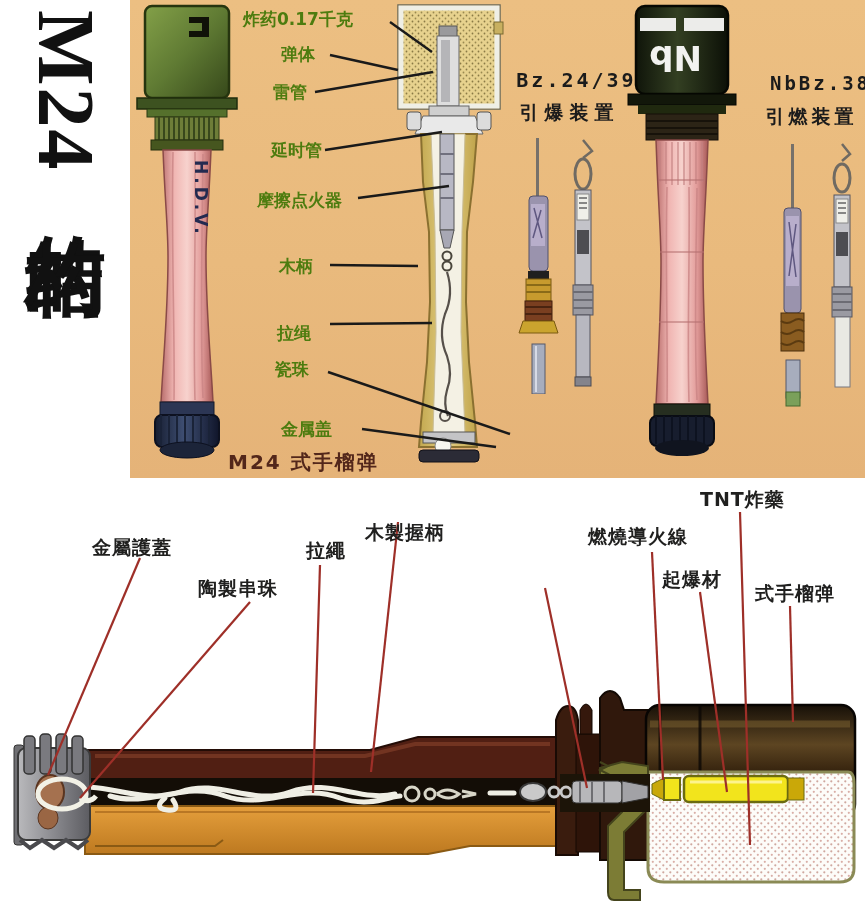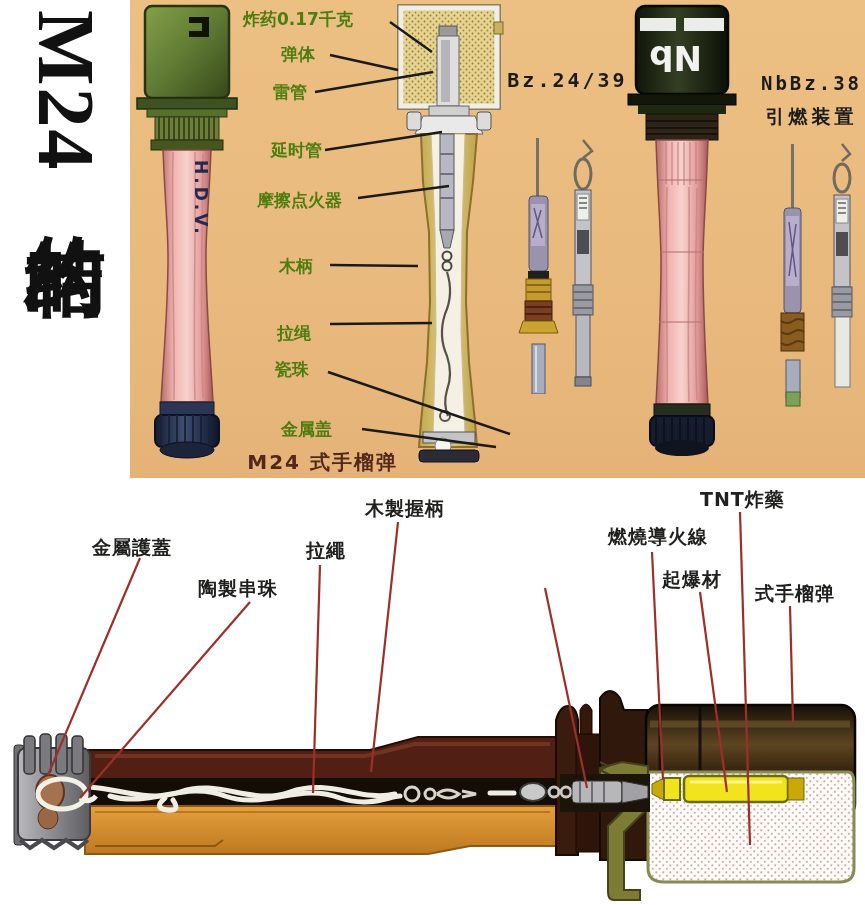--- a/index.html
+++ b/index.html
@@ -9,21 +9,21 @@
   .v-title{position:absolute;left:26px;top:10px;height:440px;
            writing-mode:vertical-rl;text-orientation:mixed;
            font-family:"Liberation Serif","DejaVu Serif",serif;
            font-weight:bold;font-size:80px;color:#111;line-height:1.0;letter-spacing:2px;}
   
   .panel-top{position:absolute;left:130px;top:0;width:735px;height:478px;
              background:linear-gradient(180deg,#ecbf82 0%,#e9ba7d 55%,#e5b378 100%);}
   .toplabel{position:absolute;font-size:17px;font-weight:bold;color:#4d7c0f;white-space:nowrap;}
   .caption{position:absolute;font-size:20px;font-weight:bold;color:#53271a;letter-spacing:2px;white-space:nowrap;}
   .devtitle{position:absolute;font-size:20px;font-weight:bold;color:#1b1b1b;
-            font-family:"DejaVu Sans Mono","Liberation Mono",monospace;letter-spacing:3px;white-space:nowrap;text-align:center;}
+            font-family:"DejaVu Sans Mono","Liberation Mono",monospace;letter-spacing:3px;white-space:nowrap;text-align:center;padding-left:9px;}
   .devsub{position:absolute;font-size:19px;font-weight:bold;color:#1b1b1b;letter-spacing:6px;white-space:nowrap;text-align:center;}
   
   .botlabel{position:absolute;font-size:19px;font-weight:bold;color:#20201f;letter-spacing:1px;white-space:nowrap;}
   svg{position:absolute;display:block;}
 </style>
 </head>
 <body>
 
 <div id="stage">
 
@@ -164,23 +164,24 @@
   <div class="toplabel" style="left:243px;top:8px">炸药0.17千克</div>
   <div class="toplabel" style="left:281px;top:43px">弹体</div>
   <div class="toplabel" style="left:273px;top:81px">雷管</div>
   <div class="toplabel" style="left:271px;top:139px">延时管</div>
   <div class="toplabel" style="left:257px;top:189px">摩擦点火器</div>
   <div class="toplabel" style="left:279px;top:255px">木柄</div>
   <div class="toplabel" style="left:277px;top:322px">拉绳</div>
   <div class="toplabel" style="left:275px;top:358px">瓷珠</div>
   <div class="toplabel" style="left:281px;top:418px">金属盖</div>
 
-  <div class="caption" style="left:228px;top:449px;width:170px;text-align:right">M24 式手榴弹</div>
+  <div class="caption" style="left:228px;top:449px;width:170px;text-align:left">M24 式手榴弹</div>
 
   <div class="devtitle" style="left:500px;top:68px;width:135px">Bz.24/39</div>
+  <div class="devsub" style="left:502px;top:100px;width:135px">引爆装置</div>
   <svg style="left:505px;top:132px" width="115" height="262" viewBox="0 0 115 262">
     <rect x="31" y="6" width="3" height="58" fill="#77716a"></rect>
     <rect x="24" y="64" width="19" height="75" rx="4" fill="#9a93ad" stroke="#50506a"></rect>
     <rect x="26" y="72" width="14" height="42" fill="#b8aecb"></rect>
     <path d="M29,76 l8,30 M36,78 l-8,28" stroke="#5f5880" stroke-width="1.5"></path>
     <rect x="23" y="139" width="21" height="8" fill="#1f1f1f"></rect>
     <rect x="21" y="147" width="25" height="22" fill="#c79a2e" stroke="#7a5a10"></rect>
     <path d="M21,153 h25 M21,160 h25" stroke="#8a6a18" stroke-width="2"></path>
     <rect x="20" y="169" width="27" height="20" fill="#7a3f20" stroke="#421f0c"></rect>
     <path d="M20,175 h27 M20,182 h27" stroke="#4a2410" stroke-width="2"></path>
@@ -334,19 +335,19 @@
       <path d="M652,72 L663,300"></path>
       <path d="M700,112 L727,312"></path>
       <path d="M740,32 L750,365"></path>
       <path d="M790,126 L793,242"></path>
     </g>
   </svg>
 
   <div class="botlabel" style="left:92px;top:535px">金屬護蓋</div>
   <div class="botlabel" style="left:198px;top:576px">陶製串珠</div>
   <div class="botlabel" style="left:306px;top:538px">拉繩</div>
-  <div class="botlabel" style="left:365px;top:496px">木製握柄</div>
-  <div class="botlabel" style="left:608px;top:524px">燃燒導火線</div>
+  <div class="botlabel" style="left:365px;top:520px">木製握柄</div>
+  <div class="botlabel" style="left:588px;top:524px">燃燒導火線</div>
   <div class="botlabel" style="left:662px;top:567px">起爆材</div>
   <div class="botlabel" style="left:700px;top:487px">TNT炸藥</div>
   <div class="botlabel" style="left:755px;top:581px">式手榴弹</div>
 
 </div>
 
 </body></html>

